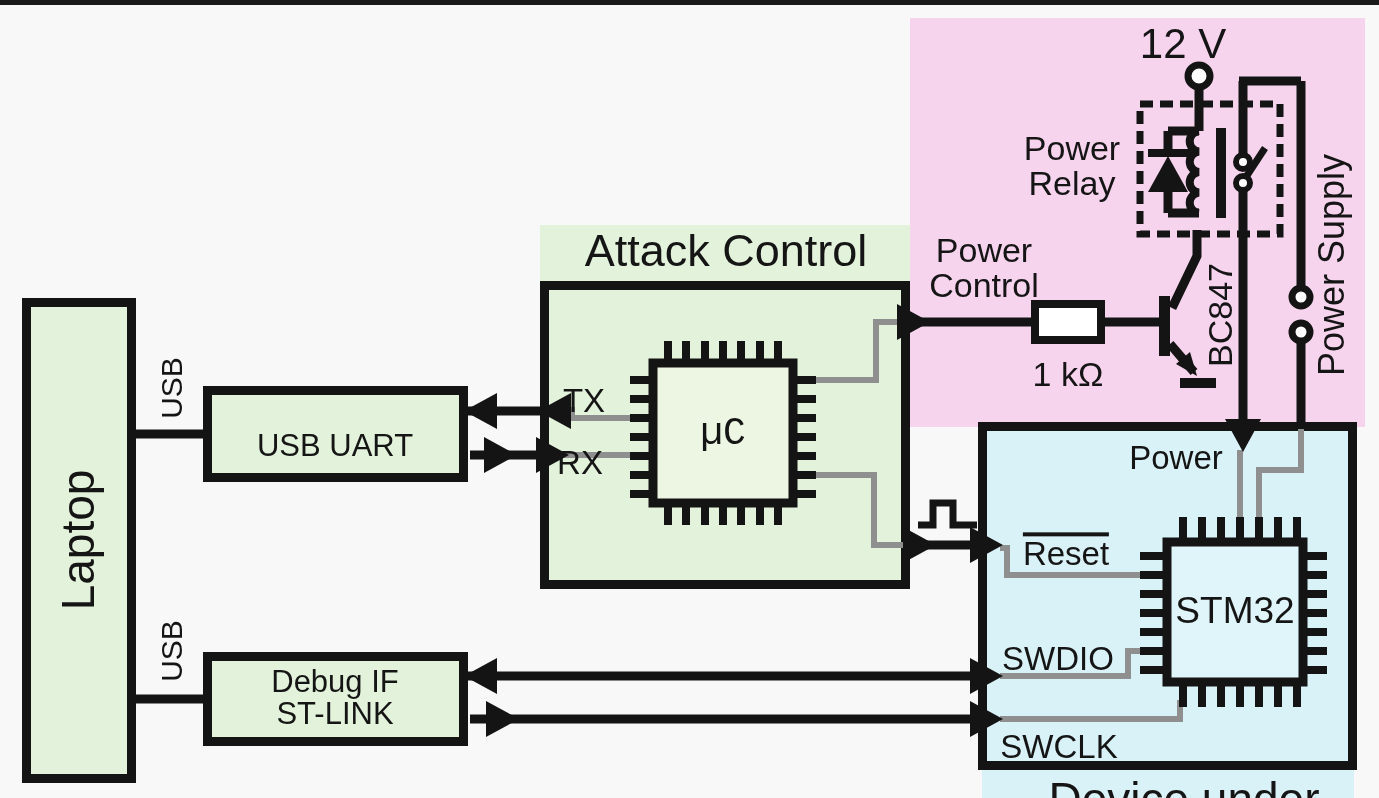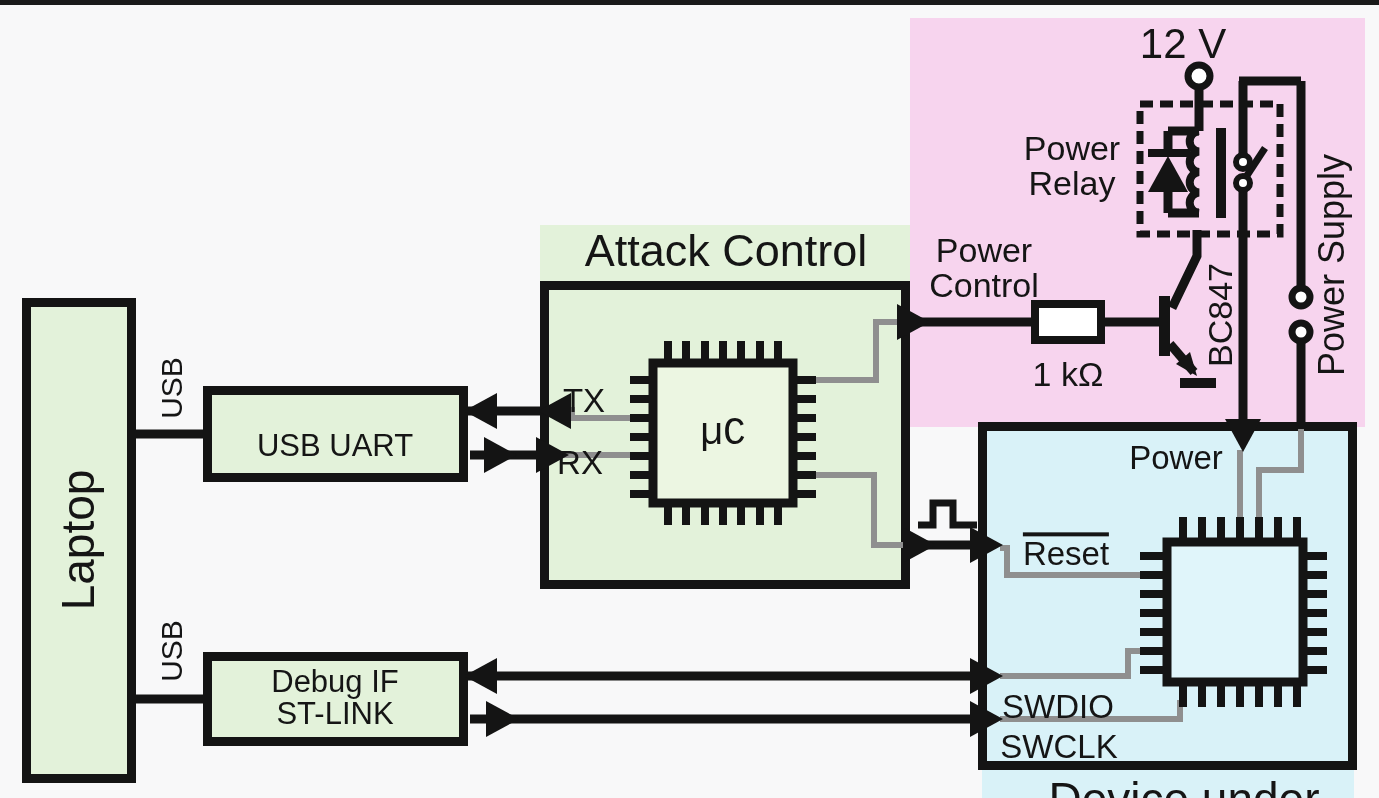--- a/index.html
+++ b/index.html
@@ -221,17 +221,18 @@
   </div>
 
   <div class="lbl fs34" style="left:1068px;top:375px;">1 kΩ</div>
   <div class="lbl rot fs34" style="left:1221px;top:315px;">BC847</div>
   <div class="lbl rot fs36" style="left:1332px;top:265px;">Power Supply</div>
 
   <div class="lbl fs33" style="left:1176px;top:458px;">Power</div>
   <div class="lbl fs33" style="left:1066px;top:552px;">
     <span class="overline-txt">Reset</span>
   </div>
-  <div class="lbl fs33" style="left:1058px;top:659px;margin-top:48px;">SWDIO</div>
+  <div class="lbl fs37" style="left:1235px;top:611px;">STM32</div>
+  <div class="lbl fs33" style="left:1058px;top:659px;">SWDIO</div>
   <div class="lbl fs33" style="left:1059px;top:747px;">SWCLK</div>
   <div class="lbl bottom-title fs46" style="left:1184px;top:776px;">Device under</div>
 
 </div>
 
 </body></html>

